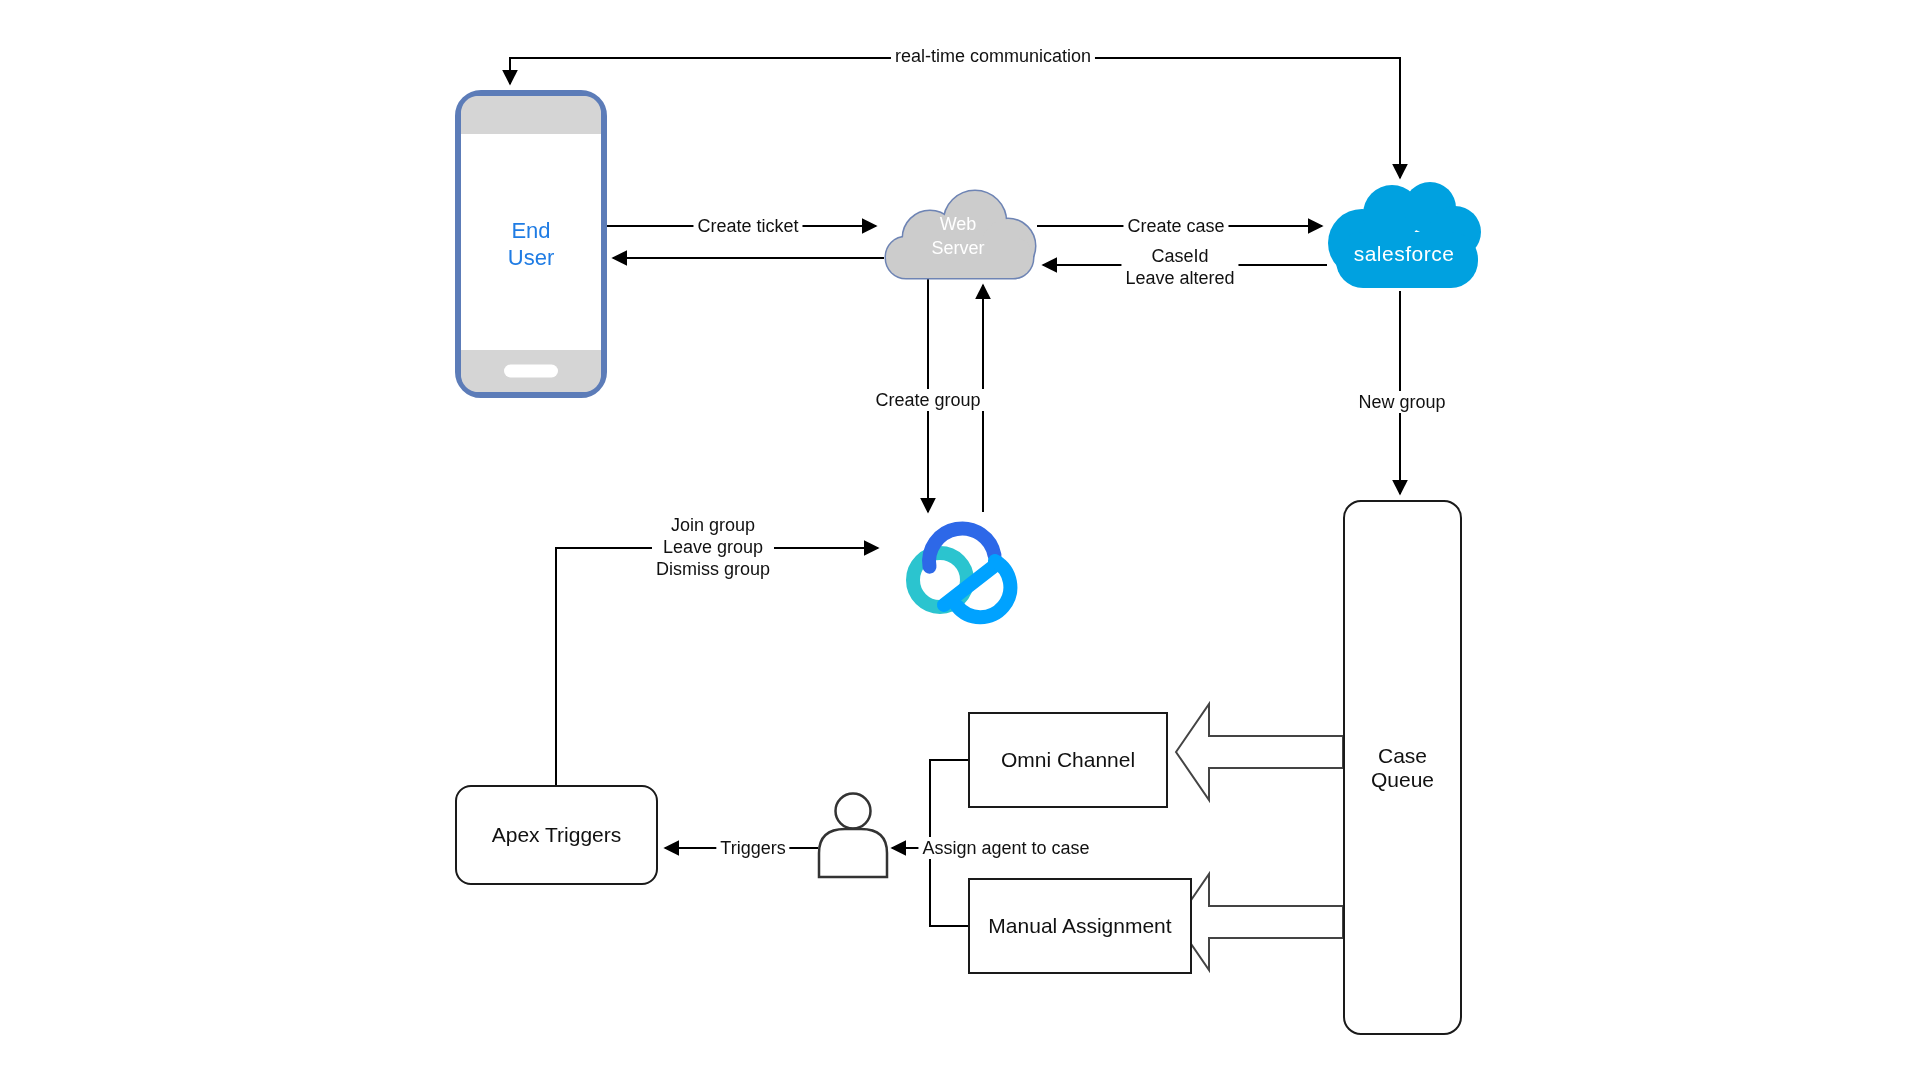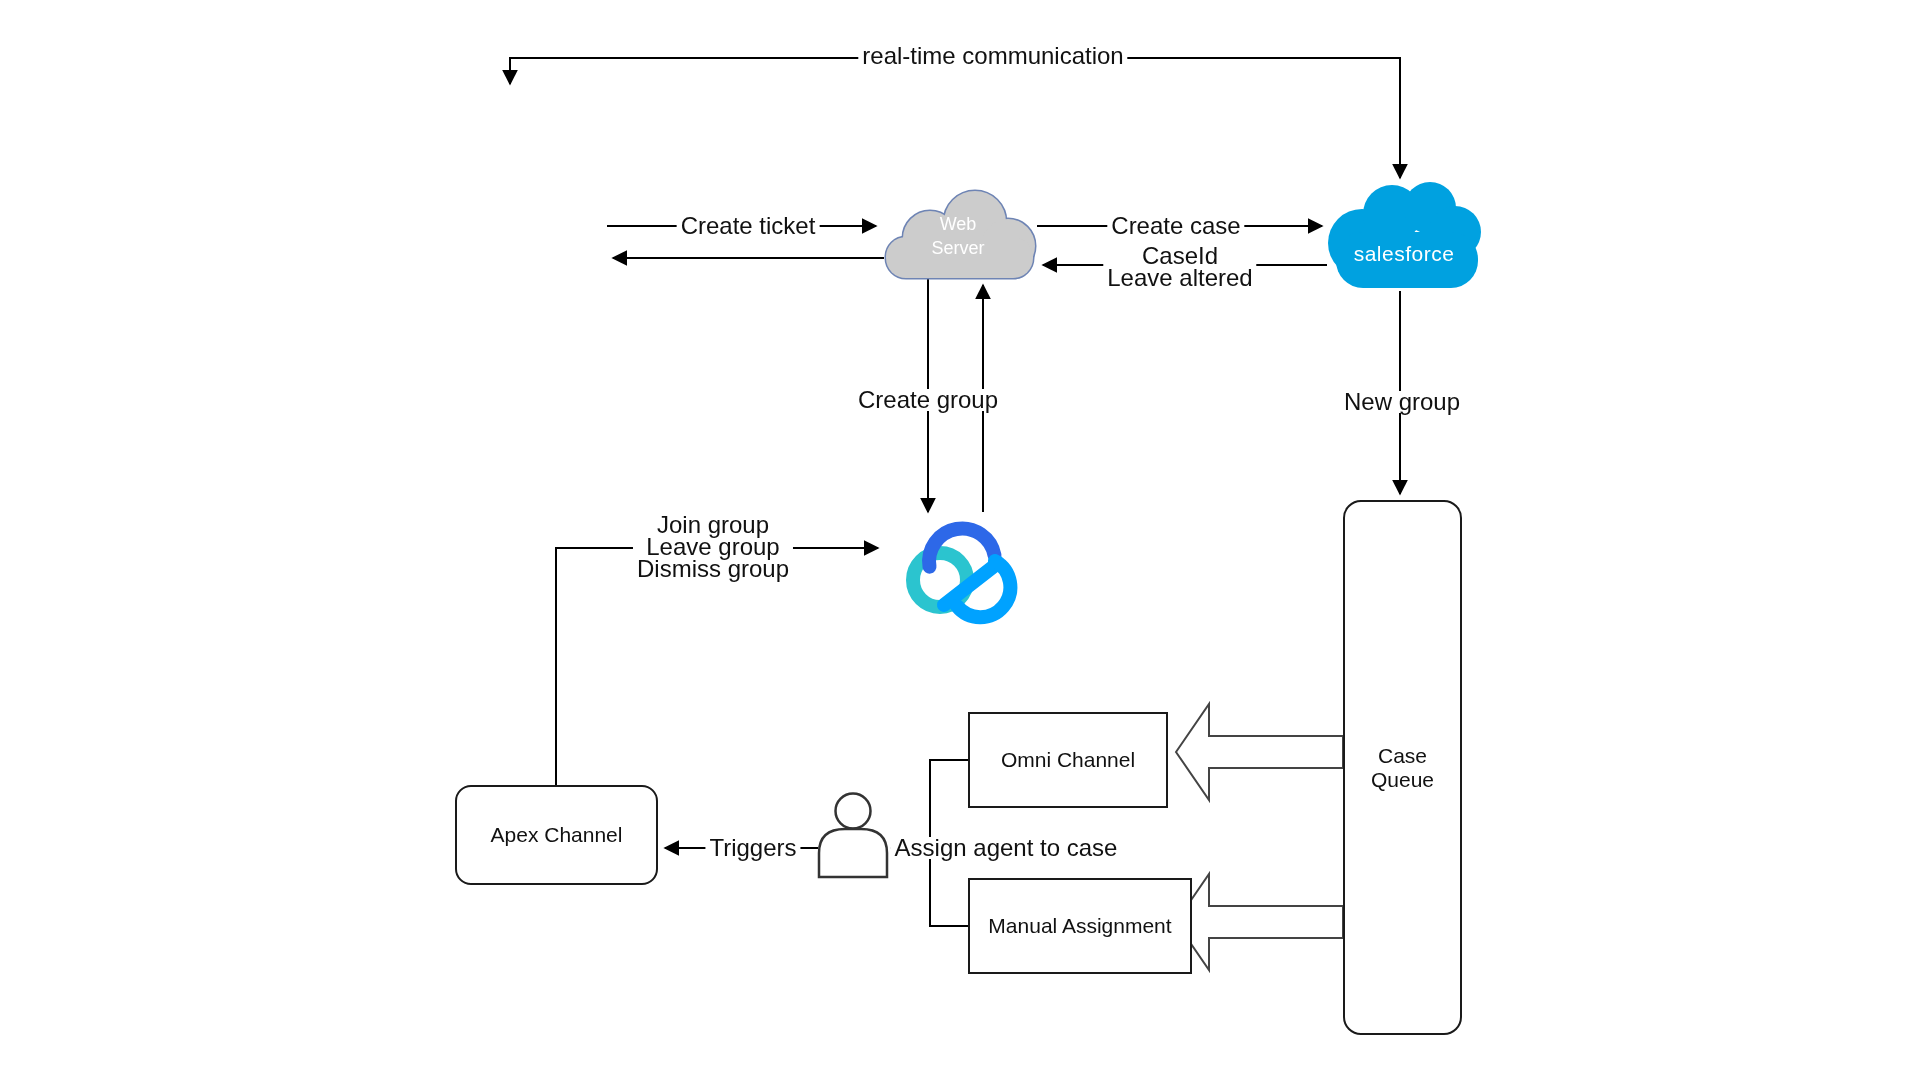--- a/index.html
+++ b/index.html
@@ -4,21 +4,21 @@
 <style>
   html,body{margin:0;padding:0;background:#fff;}
   .canvas{
     position:relative;width:1914px;height:1088px;background:#ffffff;
     font-family:"Liberation Sans",sans-serif;overflow:hidden;color:#111;
   }
   .layer{position:absolute;left:0;top:0;}
   
   .edge-label{
     position:absolute;transform:translate(-50%,-50%);
-    background:#fff;padding:0 4px;font-size:24px;line-height:22px;
+    background:#fff;padding:0 4px;font-size:18px;line-height:22px;
     text-align:center;white-space:pre-line;color:#111;z-index:5;
   }
   
   .box{
     position:absolute;display:flex;align-items:center;justify-content:center;
     background:#fff;border:2px solid #1a1a1a;font-size:21px;color:#111;
     text-align:center;white-space:pre-line;box-sizing:border-box;z-index:3;
   }
   .rounded{border-radius:16px;}
   .queue{border-radius:18px;}
@@ -105,30 +105,38 @@
       <path d="M 944 605 L 998 563" stroke="#00A2FF" stroke-width="14"></path>
       <path d="M 995 561 A 30 30 0 1 1 957 606" stroke="#00A2FF" stroke-width="14"></path>
     </g>
 
     <g stroke="#333" stroke-width="2.5" fill="#fff">
       <circle cx="853" cy="811" r="17.5"></circle>
       <path d="M 819 877 V 853 Q 819 829 845 829 H 861 Q 887 829 887 853 V 877 Z"></path>
     </g>
   </svg>
 
+  <div class="phone">
+    <div class="phone-top"></div>
+    <div class="phone-bottom">
+      <div class="phone-pill"></div>
+    </div>
+    <div class="phone-label">End
+User</div>
+  </div>
 
   <div class="cloud-label" style="left:958px;top:236px;">Web
 Server</div>
   <div class="cloud-label sf-label" style="left:1404px;top:254px;">salesforce</div>
 
   <div class="box" style="left:968px;top:712px;width:200px;height:96px;">Omni Channel</div>
   <div class="box queue" style="left:1343px;top:500px;width:119px;height:535px;">Case
 Queue</div>
   <div class="box" style="left:968px;top:878px;width:224px;height:96px;">Manual Assignment</div>
-  <div class="box rounded" style="left:455px;top:785px;width:203px;height:100px;">Apex Channel</div>
+  <div class="box rounded" style="left:455px;top:785px;width:203px;height:100px;">Apex Triggers</div>
 
   <div class="edge-label" style="left:993px;top:56px;">real-time communication</div>
   <div class="edge-label" style="left:748px;top:226px;">Create ticket</div>
   <div class="edge-label" style="left:1176px;top:226px;">Create case</div>
   <div class="edge-label" style="left:1180px;top:267px;">CaseId
 Leave altered</div>
   <div class="edge-label" style="left:928px;top:400px;">Create group</div>
   <div class="edge-label" style="left:1402px;top:402px;">New group</div>
   <div class="edge-label" style="left:713px;top:547px;">Join group
 Leave group

